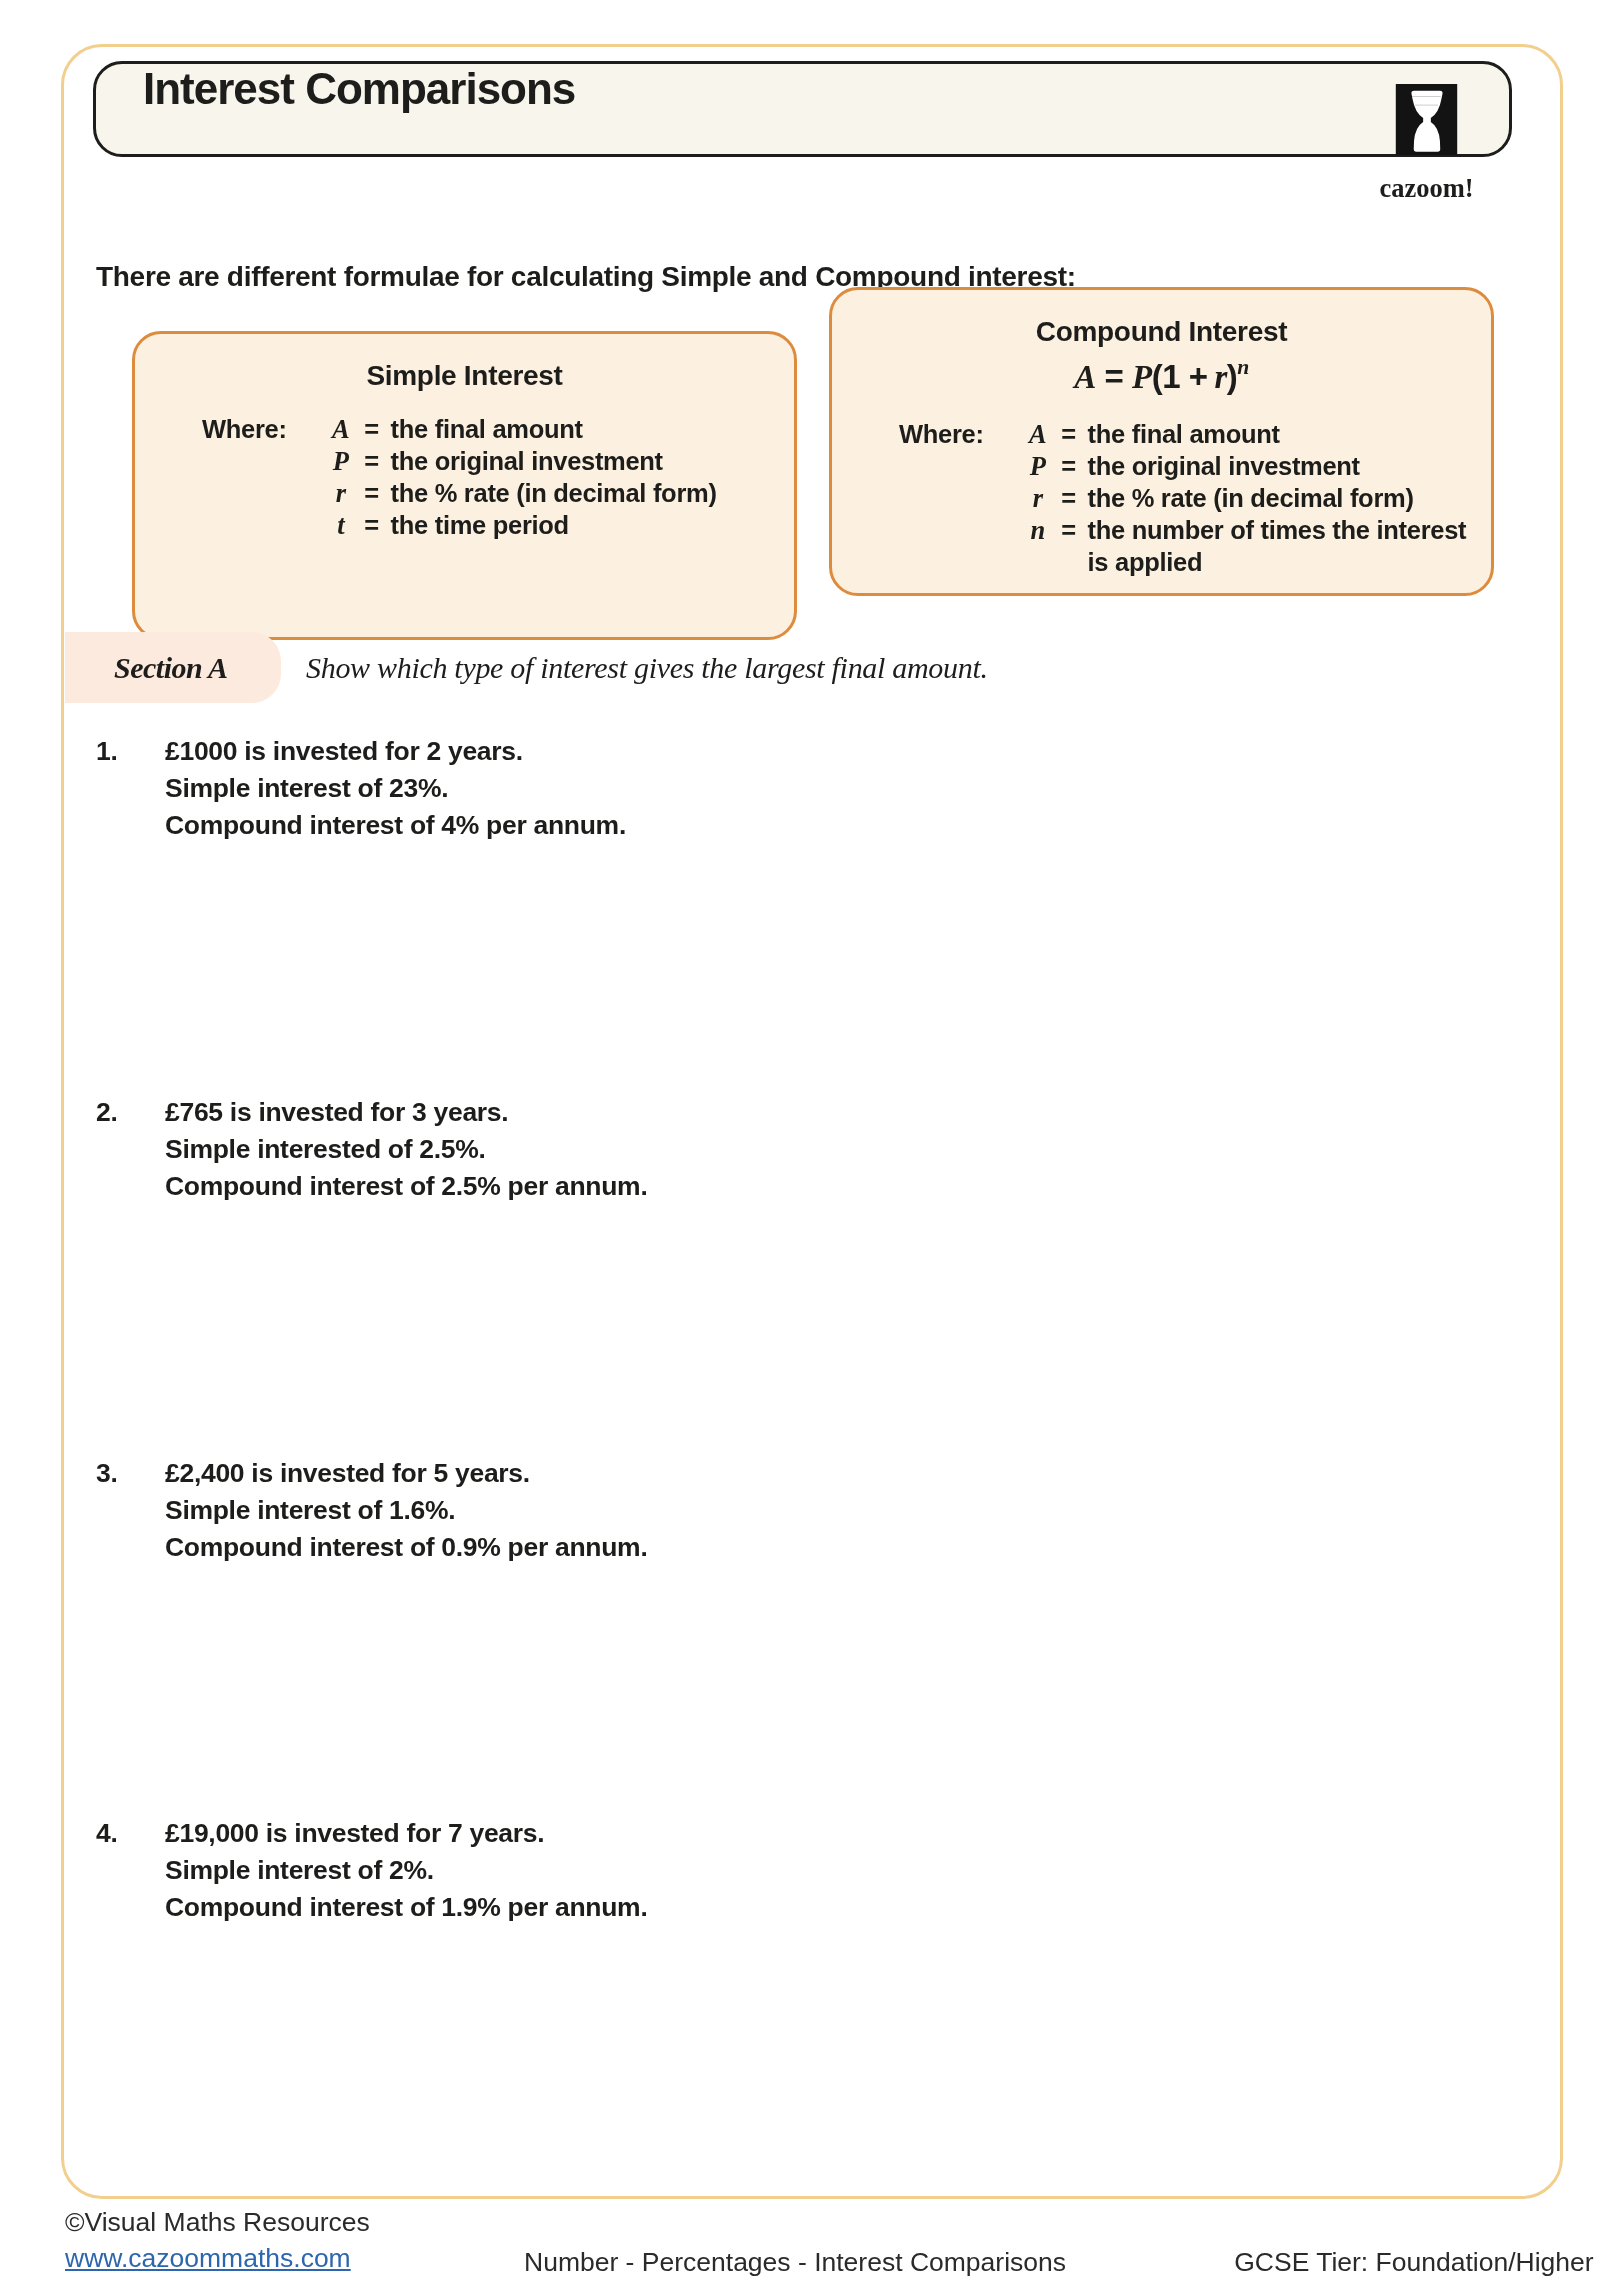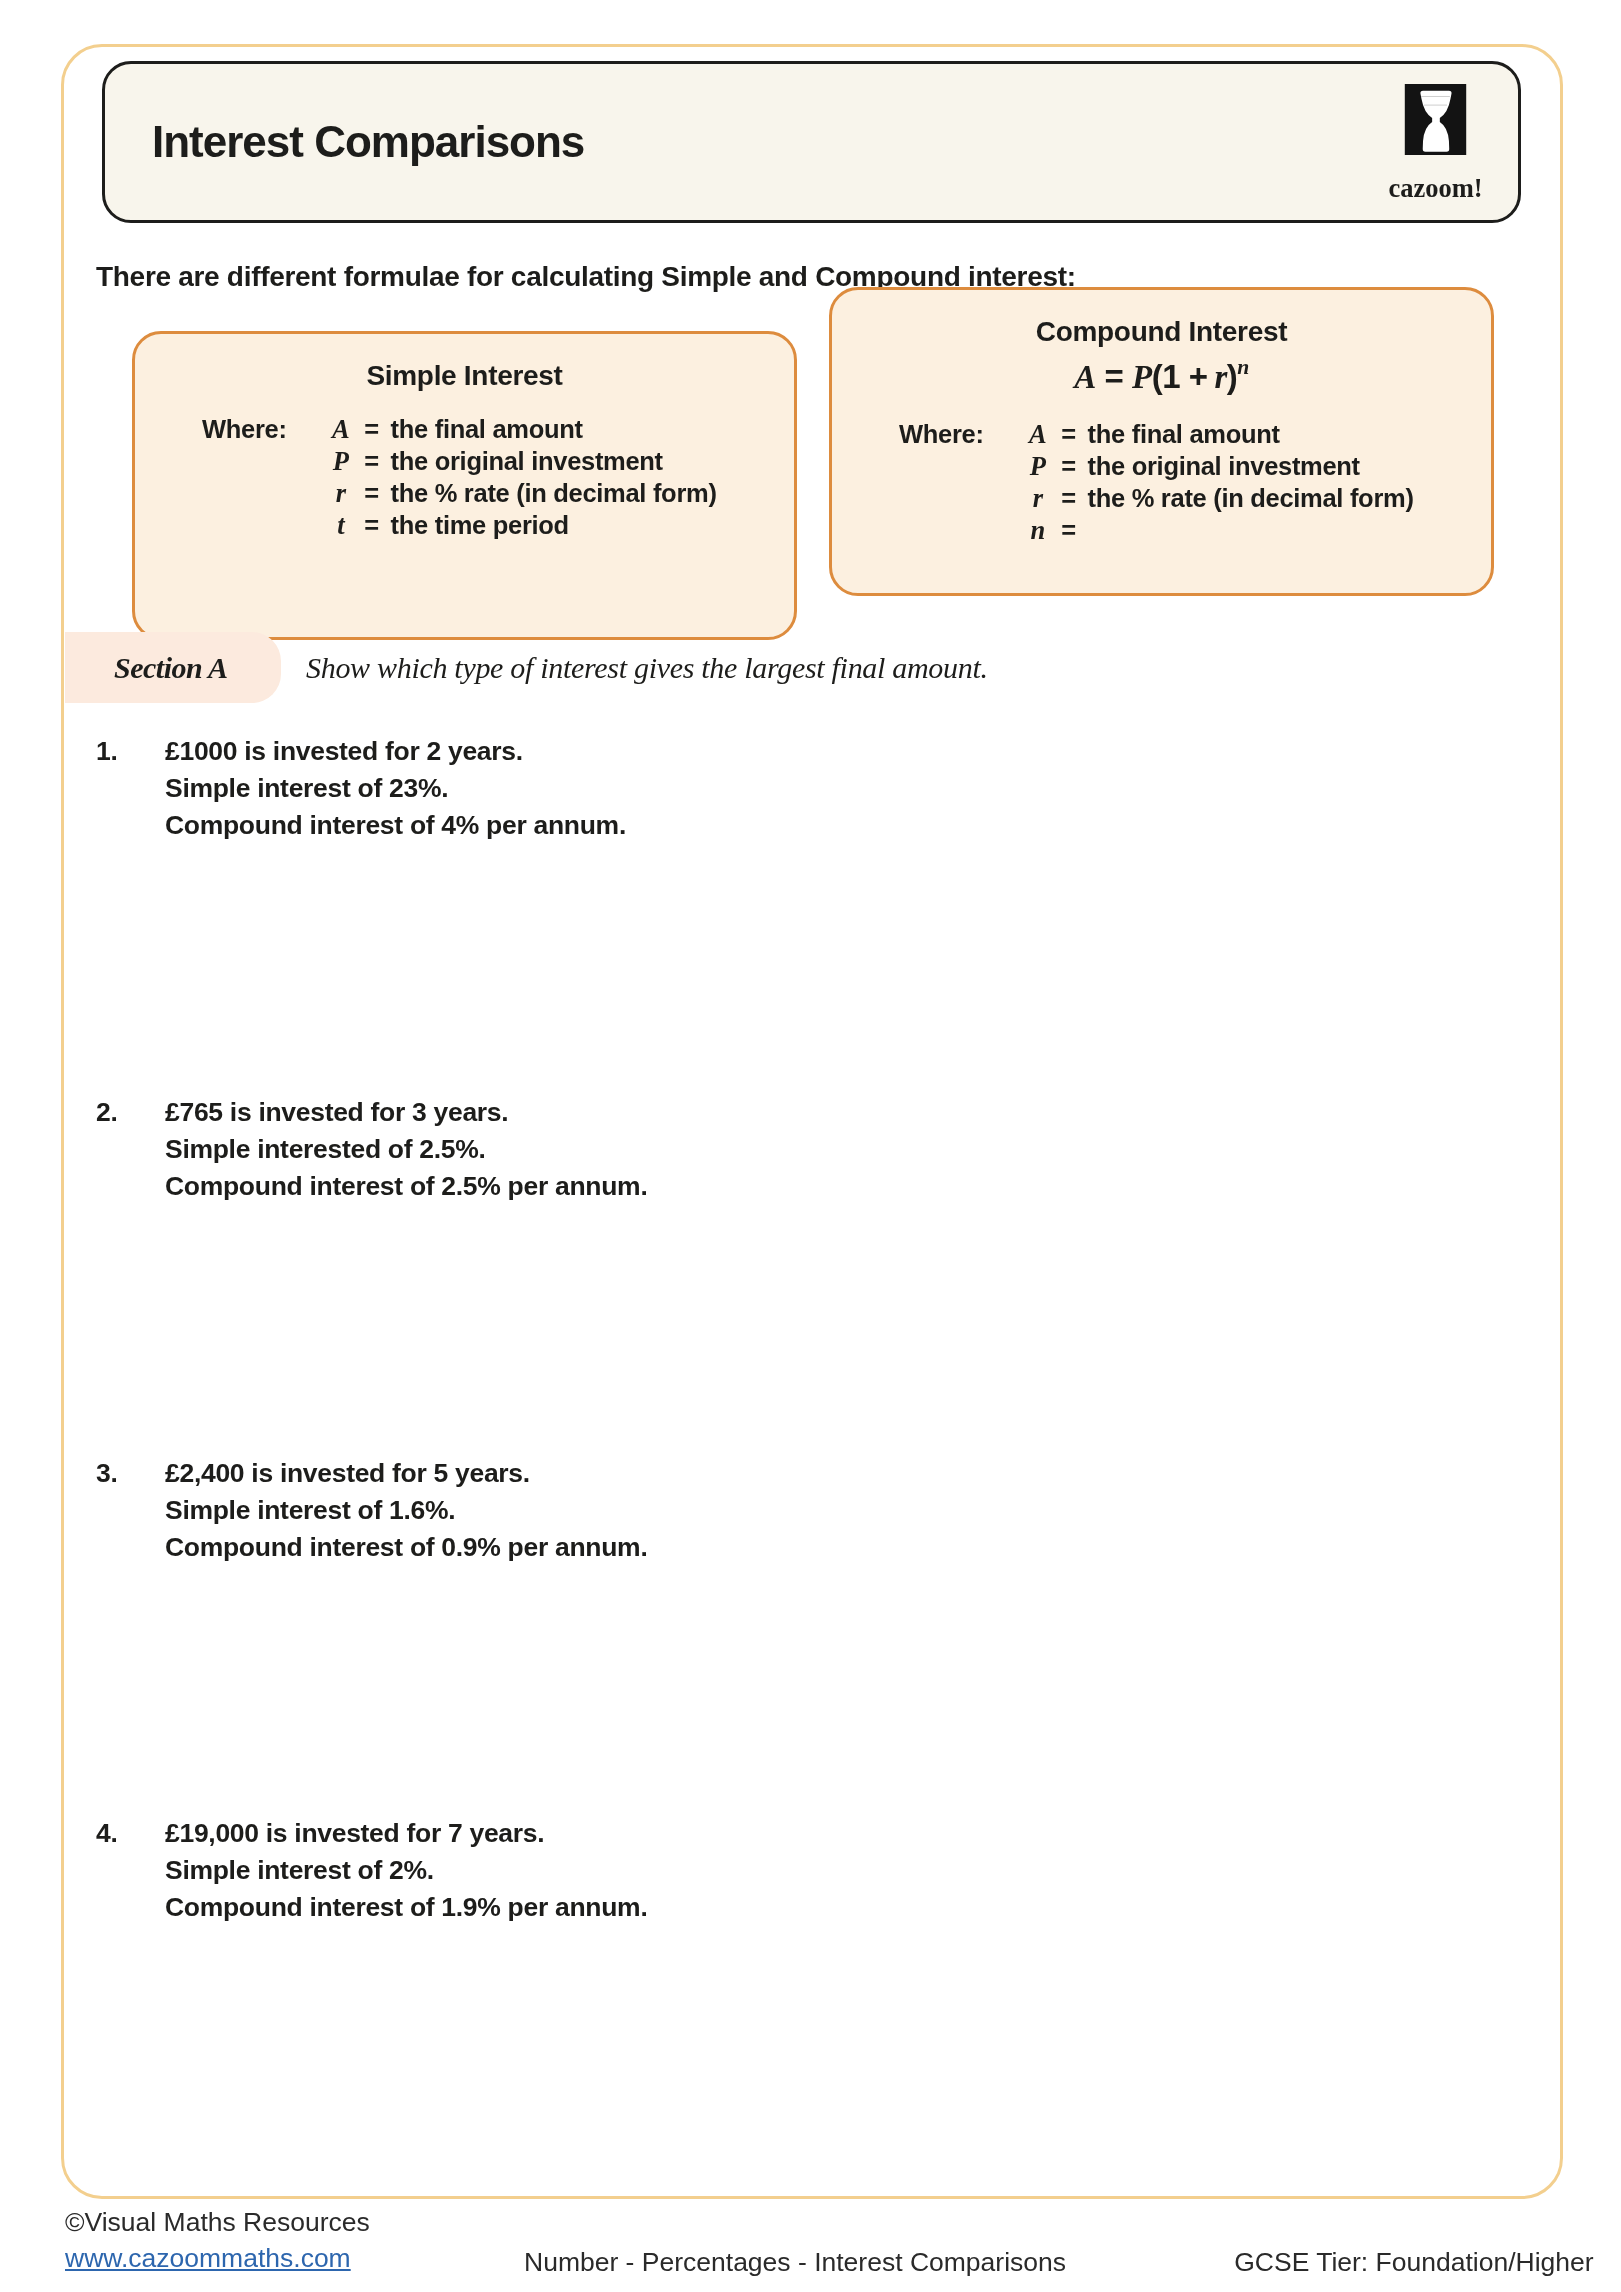--- a/index.html
+++ b/index.html
@@ -16,28 +16,28 @@
   .page-border {
     position: absolute;
     left: 61px; top: 44px;
     width: 1496px; height: 2149px;
     border: 3.9px solid #f3cf8e;
     border-radius: 41px;
   }
   
   .header-box {
     position: absolute;
-    left: 102px; top: 61px;
-    width: 1419px; height: 162px;
+    left: 93px; top: 61px;
+    width: 1419px; height: 96px;
     background: #f8f5ec;
     border: 3.9px solid #1d1d1b;
     border-radius: 29px;
     box-sizing: border-box;
     display: flex;
-    align-items: center;
+    align-items: flex-start;
   }
   .page-title {
     margin: 0 0 0 47px;
     font-size: 44px;
     font-weight: bold;
     letter-spacing: -1px;
   }
   .logo {
     position: absolute;
     right: 25.5px; top: 19.6px;
@@ -261,20 +261,21 @@
           <span class="def-text">the original investment</span>
         </div>
         <div class="def-row">
           <span class="def-sym">r</span>
           <span class="def-eq">=</span>
           <span class="def-text">the % rate (in decimal form)</span>
         </div>
         <div class="def-row">
           <span class="def-sym">n</span>
           <span class="def-eq">=</span>
+          <span class="def-text">the number of times the interest is applied</span>
         </div>
       </div>
     </div>
   </div>
 
   <div class="section-label-box">
     <span class="section-label">Section A</span>
   </div>
   <div class="section-instruction">Show which type of interest gives the largest final amount.</div>
 

